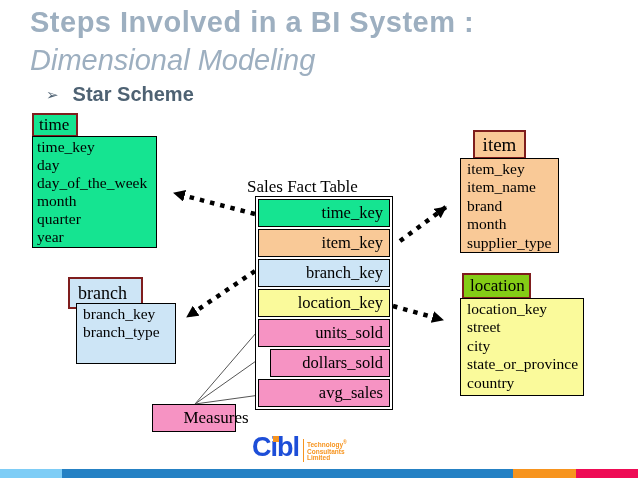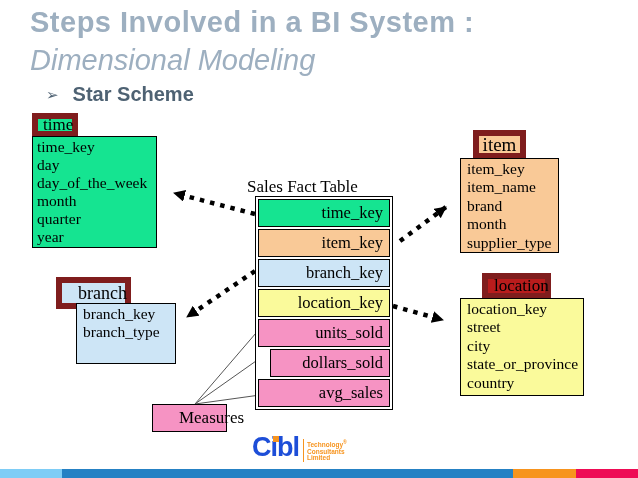--- a/index.html
+++ b/index.html
@@ -17,38 +17,38 @@
     font-size:29px;font-style:italic;color:#9DAFC0;
   }
   .bullet-row{
     position:absolute;left:46px;top:83px;display:flex;align-items:center;
     color:#4E6273;
   }
   .bullet-marker{font-size:15px;margin-right:14px;}
   .bullet-label{font-size:20px;font-weight:bold;}
   
   .dim-tab{
-    position:absolute;border:6px solid #7f1d1d;box-sizing:border-box;
+    position:absolute;border:2px solid #7f1d1d;box-sizing:border-box;
     font-family:"Liberation Serif",serif;color:#000;
     display:flex;align-items:center;
   }
   .dim-body{
     position:absolute;border:1px solid #000;box-sizing:border-box;
     font-family:"Liberation Serif",serif;color:#000;
     padding:1px 4px;
   }
   .dim-body div{white-space:nowrap;}
   
   .tab-time{left:32px;top:113px;width:46px;height:24px;font-size:17px;padding-left:5px;}
   .body-time{left:32px;top:136px;width:125px;height:112px;font-size:15.5px;line-height:18px;}
   
   .tab-item{left:473px;top:130px;width:53px;height:29px;font-size:19px;justify-content:center;}
   .body-item{left:460px;top:158px;width:99px;height:95px;font-size:15.5px;line-height:18.4px;padding-left:6px;}
   
-  .tab-branch{left:56px;top:277px;width:75px;height:32px;font-size:18px;padding-left:16px;}
+  .tab-branch{left:68px;top:277px;width:75px;height:32px;font-size:18px;padding-left:8px;}
   .body-branch{left:76px;top:303px;width:100px;height:61px;font-size:15.5px;line-height:18.4px;padding-left:6px;}
   
   .tab-location{left:462px;top:273px;width:69px;height:26px;font-size:17px;padding-left:6px;}
   .body-location{left:460px;top:298px;width:124px;height:98px;font-size:15.5px;line-height:18.4px;padding-left:6px;}
   
   .fact-title{
     position:absolute;left:247px;top:177px;
     font-family:"Liberation Serif",serif;font-size:17px;color:#000;
   }
   .fact-table{
@@ -57,21 +57,21 @@
     display:flex;flex-direction:column;gap:2px;padding:2px;
   }
   .fact-row{
     flex:1;border:1px solid #000;box-sizing:border-box;
     font-family:"Liberation Serif",serif;font-size:16.5px;color:#000;
     display:flex;align-items:center;justify-content:flex-end;
     padding-right:6px;
   }
   
   .measures{
-    position:absolute;left:152px;top:404px;width:75px;height:28px;
+    position:absolute;left:152px;top:404px;width:84px;height:28px;
     border:1px solid #000;box-sizing:border-box;
     font-family:"Liberation Serif",serif;font-size:17px;color:#000;
     display:flex;align-items:center;justify-content:center;padding-left:44px;
   }
   
   .overlay{position:absolute;left:0;top:0;width:638px;height:478px;pointer-events:none;}
   
   .logo{position:absolute;left:252px;top:434px;display:flex;align-items:flex-start;}
   .logo-word{
     position:relative;font-size:27px;font-weight:bold;color:#1d4ed8;
@@ -136,21 +136,21 @@
     <div>month</div>
     <div>supplier_type</div>
   </div>
 
 <div class="dim-tab tab-branch" style="background-color: rgb(205, 229, 246);">branch</div>
 <div class="dim-body body-branch" style="background-color: rgb(205, 229, 246);">
     <div>branch_key</div>
     <div>branch_type</div>
   </div>
 
-<div class="dim-tab tab-location" style="background-color: #b91c1c; margin-left: 20px;">location</div>
+<div class="dim-tab tab-location" style="background-color: #84cc16;">location</div>
 <div class="dim-body body-location" style="background-color: rgb(250, 250, 155);">
     <div>location_key</div>
     <div>street</div>
     <div>city</div>
     <div>state_or_province</div>
     <div>country</div>
   </div>
 
 <div class="fact-title">Sales Fact Table</div>
 <div class="fact-table">

